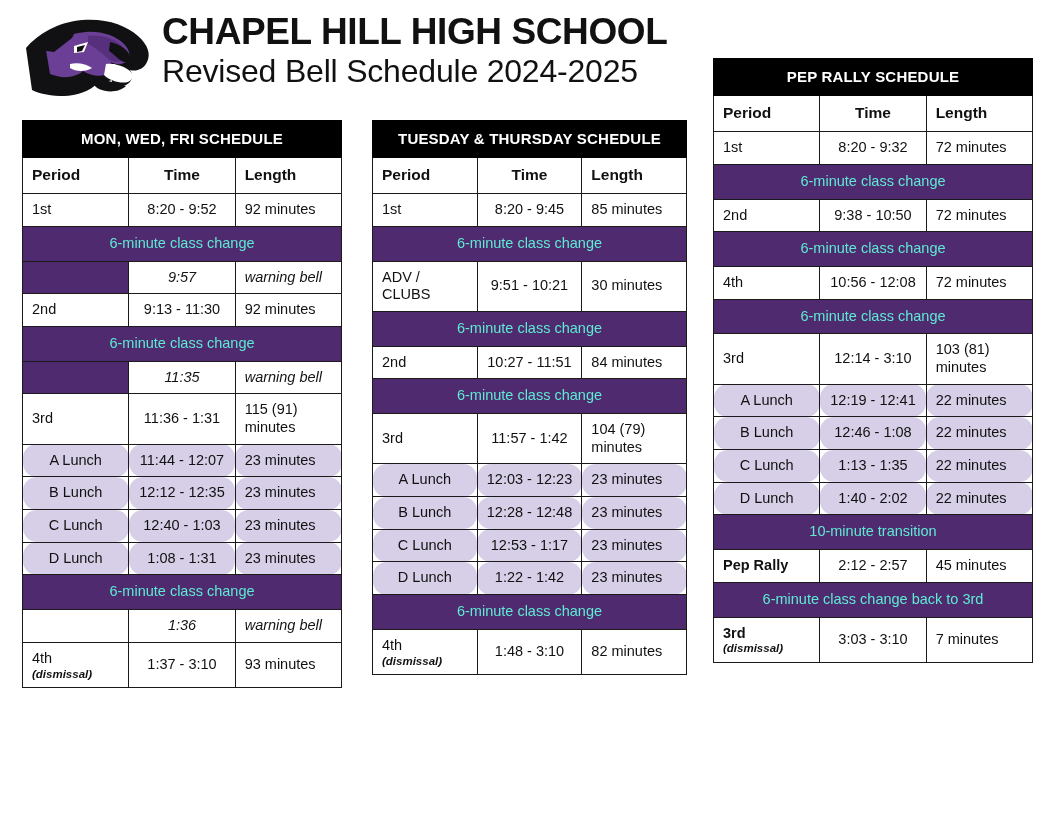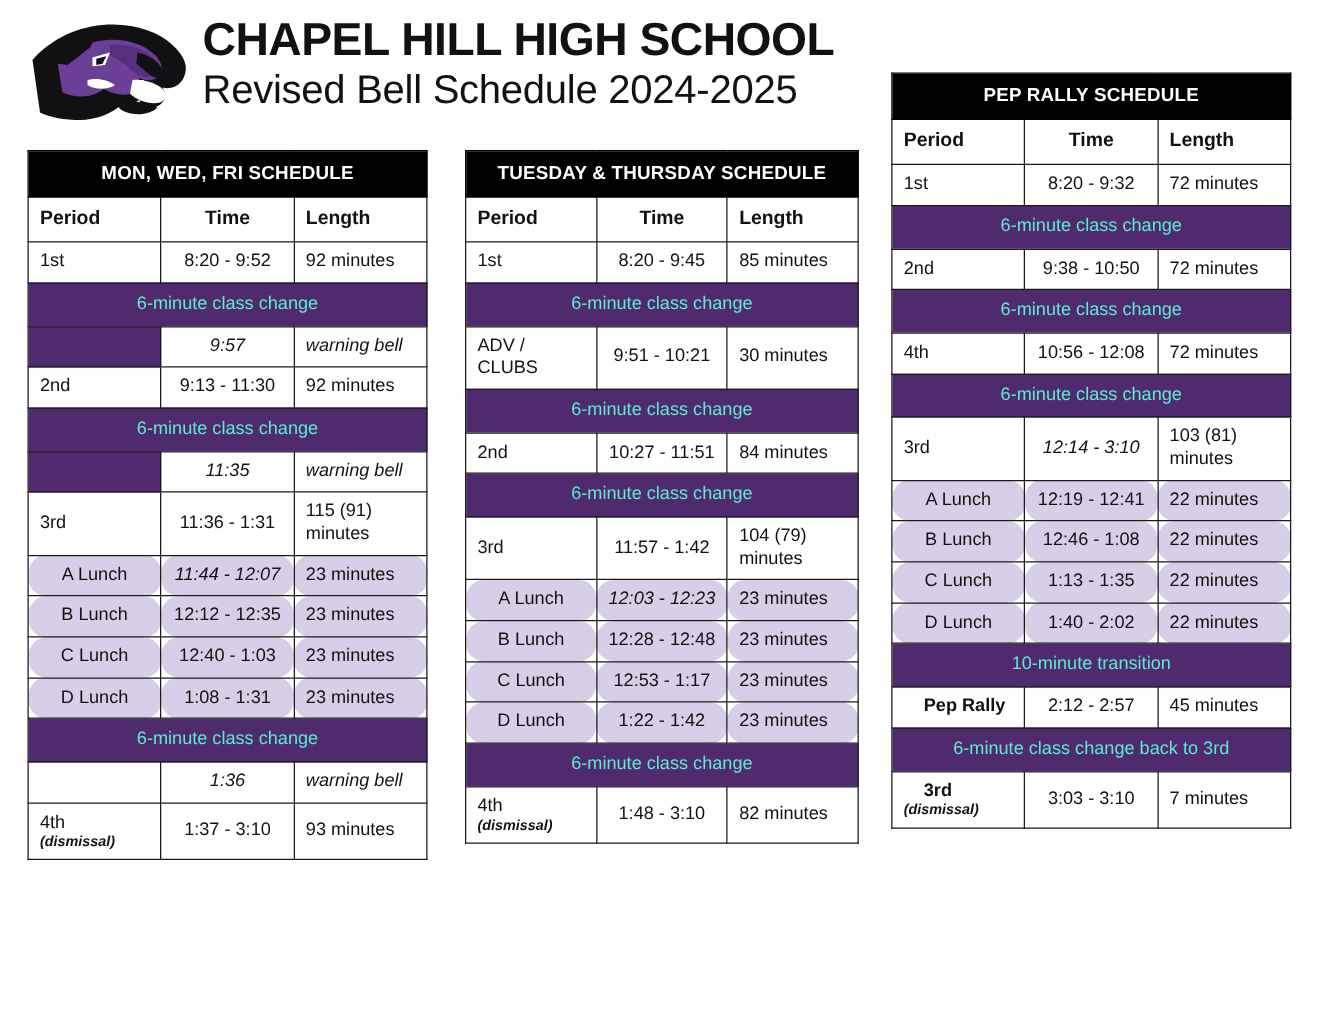--- a/index.html
+++ b/index.html
@@ -103,29 +103,29 @@
   .lunch-row .c-per { text-align: center; }
   .lunch-row .c-time { text-align: center; }
 
   .warn-row .c-time,
   .warn-row .c-len {
     font-style: italic;
     color: #141414;
   }
   .warn-row .c-per.filled { background: #4f2a6e; }
 
-  .b { font-weight: bold; font-style: italic; }
+  .b { font-weight: bold; }
   .sub-note {
     display: block;
     font-size: 11.5px;
     font-style: italic;
     font-weight: bold;
     line-height: 1.1;
   }
-  .per-strong { font-weight: bold; margin-left: 16px; }
+  .per-strong { font-weight: bold; }
 
   
   #table-mwf { left: 22px;  top: 120px; width: 320px; }
   #table-tth { left: 372px; top: 120px; width: 315px; }
   #table-pep { left: 713px; top: 58px;  width: 320px; }
 
   #table-mwf .c-per { width: 78px; }
   #table-mwf .c-time { width: 124px; }
   #table-tth .c-per { width: 72px; }
   #table-tth .c-time { width: 124px; }

